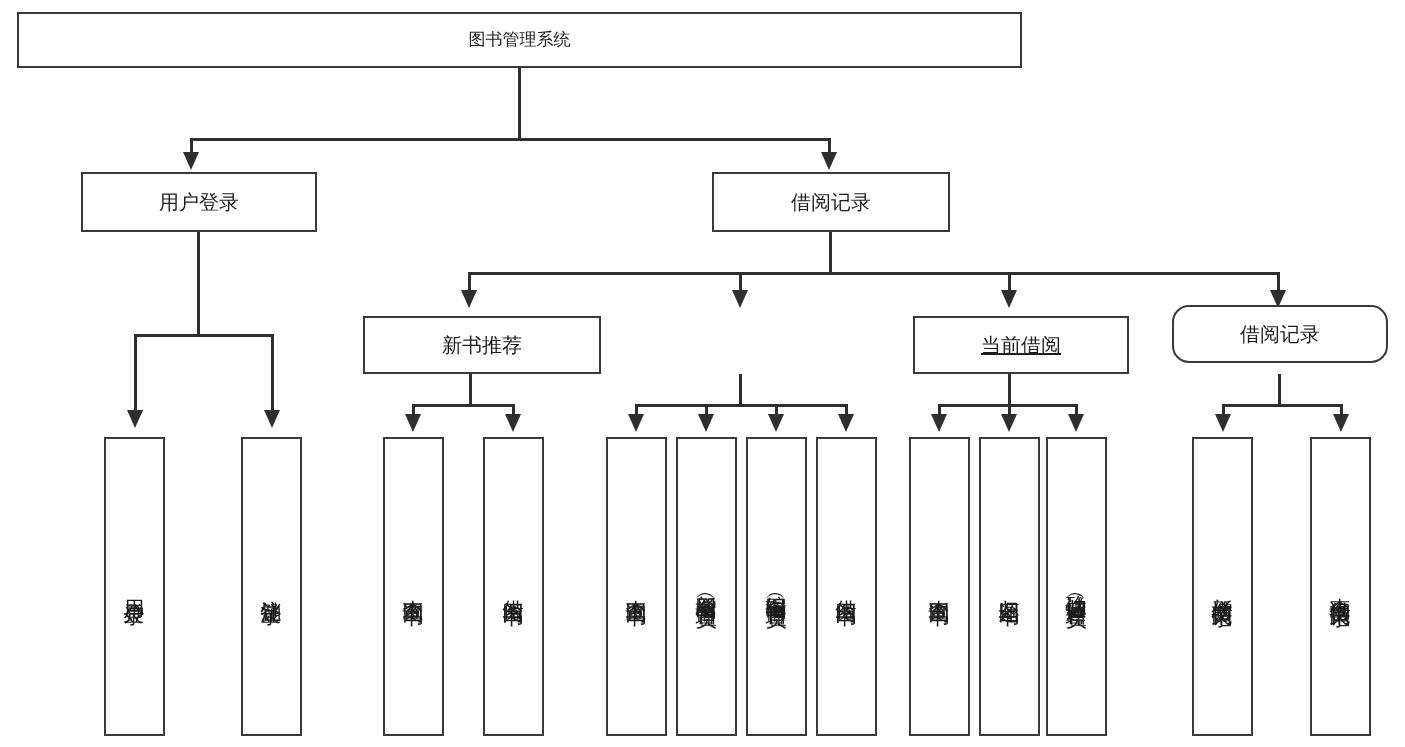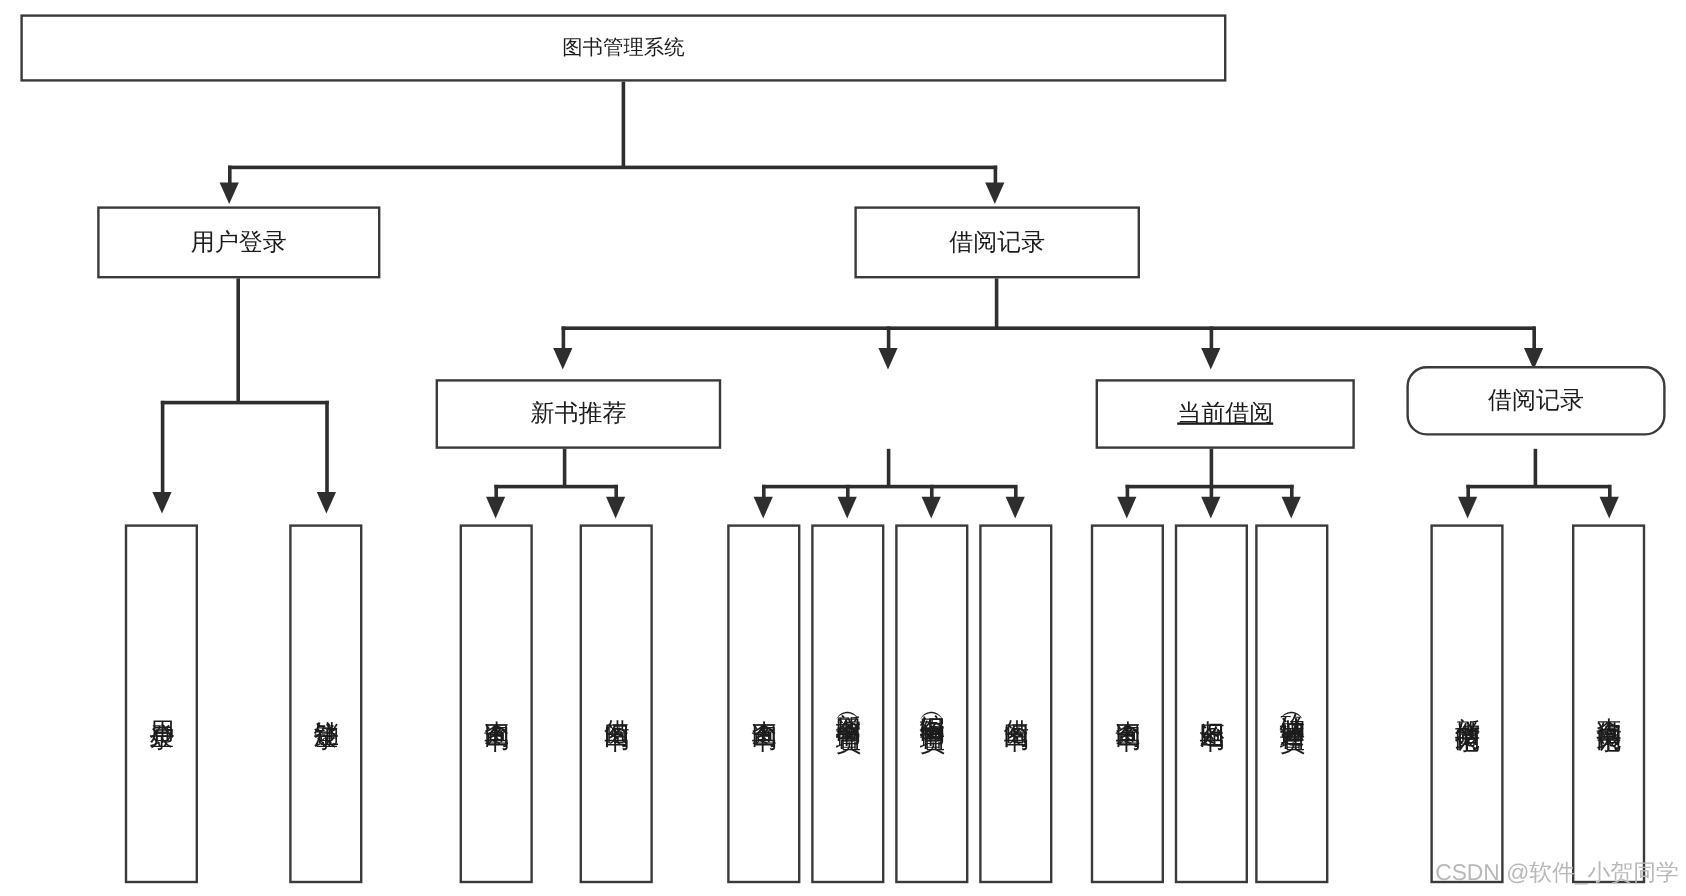--- a/index.html
+++ b/index.html
@@ -212,15 +212,14 @@
     <span class="label">确认归还（管理员）</span>
   </div>
 
   <div class="node leaf" style="left:1192px; top:437px; width:61px; height:299px;">
     <span class="label">新增借阅记录</span>
   </div>
   <div class="node leaf" style="left:1310px; top:437px; width:61px; height:299px;">
     <span class="label">查询借阅记录</span>
   </div>
 
-  <div id="watermark" style="left:1196px; top:714px;">CSDN @软件_小贺同学</div>
 
 </div>
 
 </body></html>

